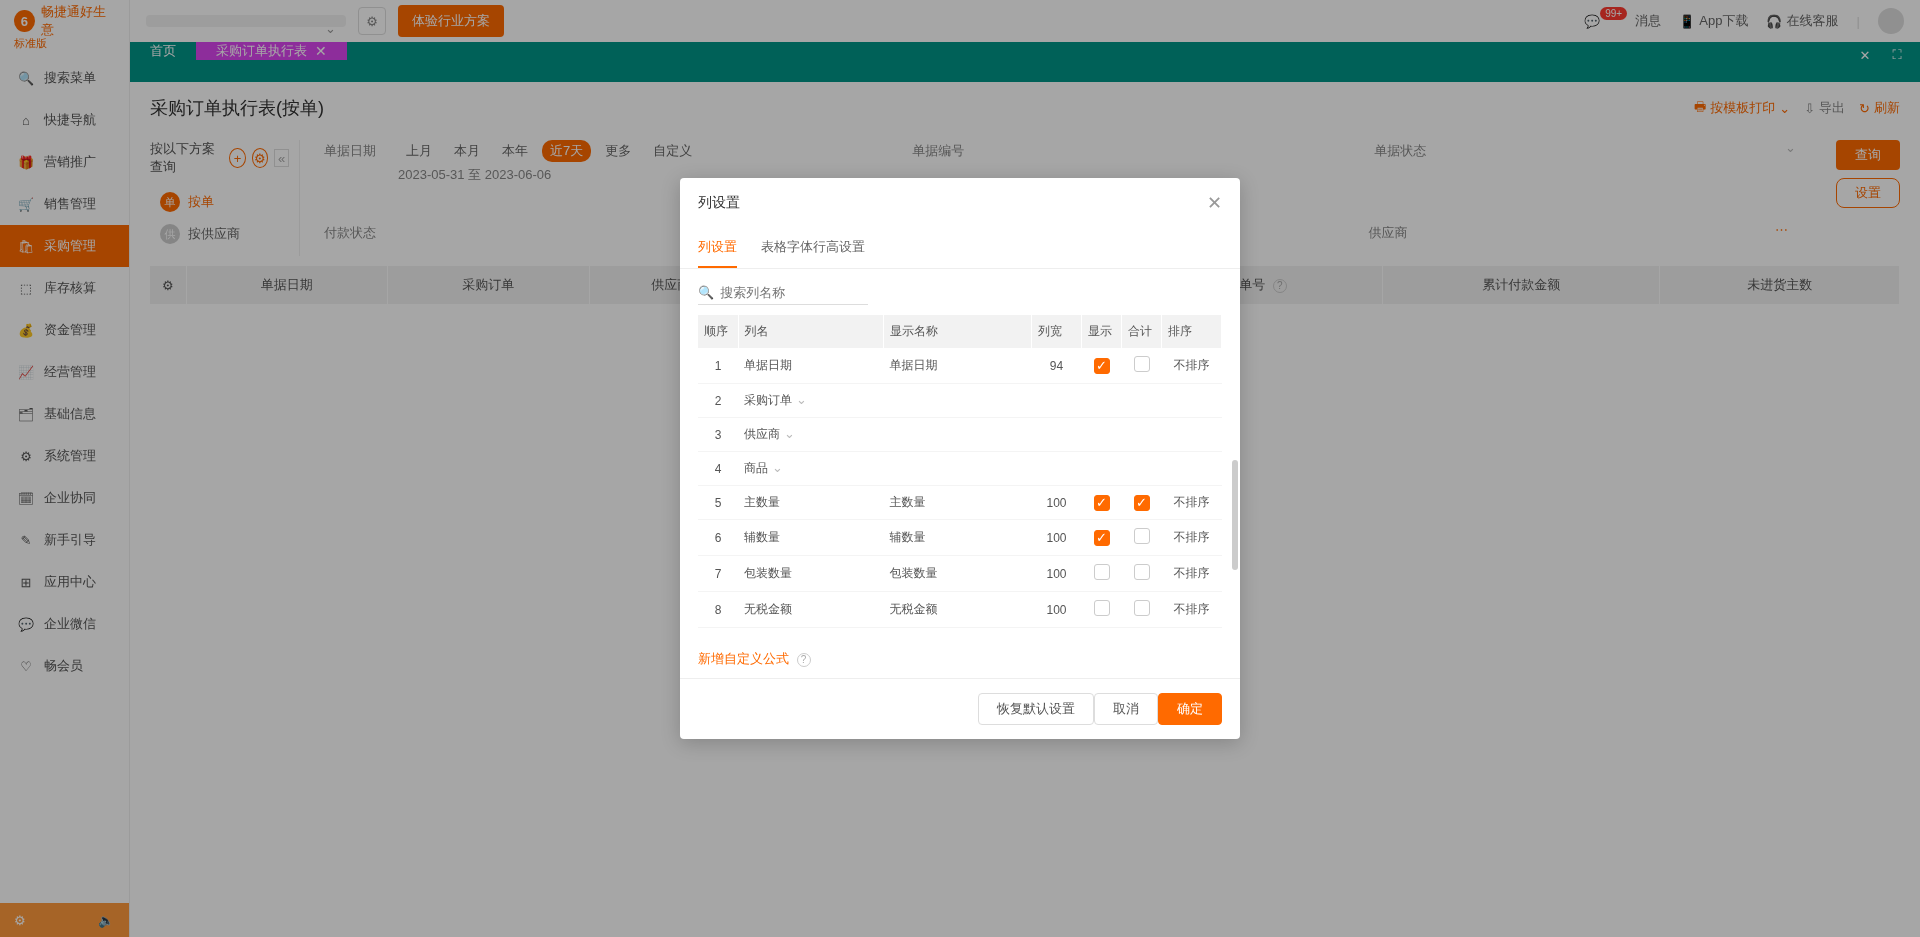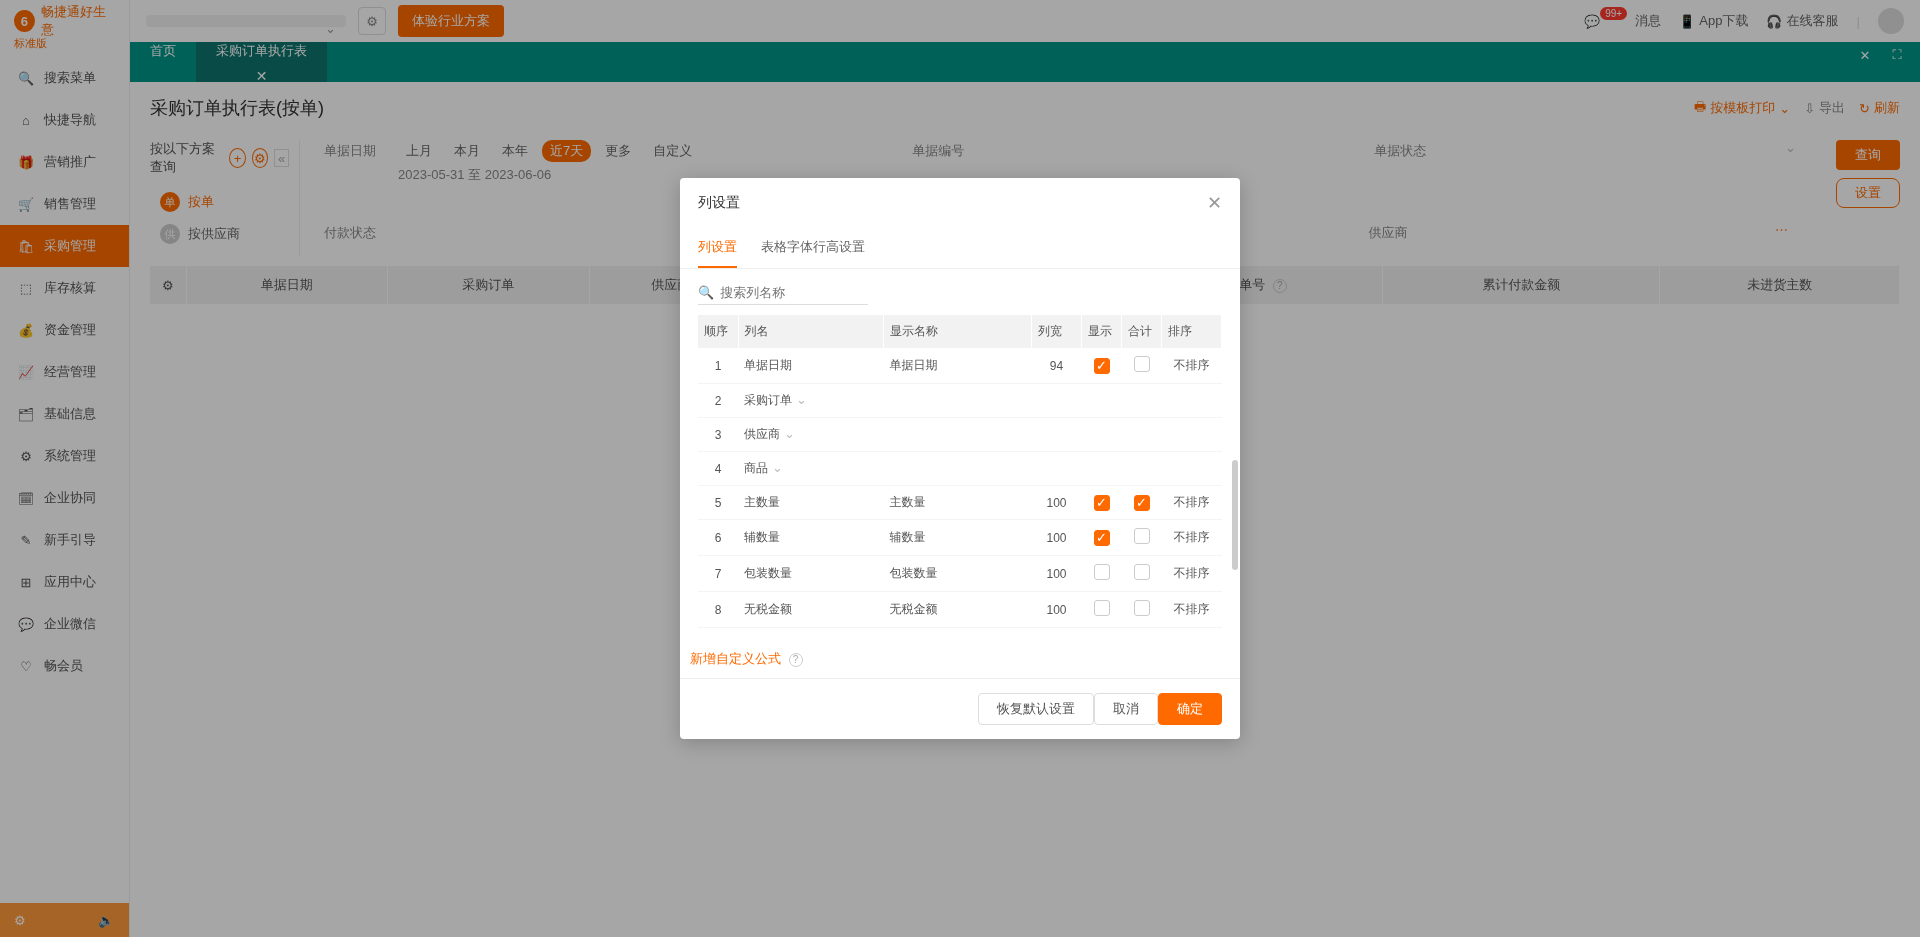--- a/index.html
+++ b/index.html
@@ -19,21 +19,21 @@
 .topbar-left{display:flex;align-items:center;gap:12px;}
 .select-box{background:#f2f2f2;border-radius:4px;padding:6px 32px 6px 12px;color:#999;position:relative;width:200px;}
 .gear-btn{width:28px;height:28px;border:1px solid #ddd;border-radius:4px;display:flex;align-items:center;justify-content:center;color:#888;}
 .orange-btn{background:#ff6a00;color:#fff;padding:7px 14px;border-radius:4px;border:none;cursor:pointer;}
 .topbar-right{display:flex;align-items:center;gap:18px;color:#666;}
 .tr-item{display:flex;align-items:center;gap:4px;cursor:pointer;}
 .badge{background:#ff3b30;color:#fff;font-size:10px;padding:1px 5px;border-radius:8px;position:relative;top:-8px;left:-4px;}
 .avatar{width:26px;height:26px;background:#ddd;border-radius:50%;}
 .tabbar{height:40px;background:#009688;display:flex;align-items:flex-start;padding:0;}
 .tab{padding:0 20px;height:100%;display:flex;align-items:center;color:#fff;cursor:pointer;gap:8px;}
-.tab.active{background:#0f766e;flex-direction:column;}
+.tab.active{background:#d946ef;}
 .tab-close{font-size:14px;}
 .tab-tools{margin-left:auto;display:flex;gap:6px;padding-right:10px;}
 .tab-tool{width:26px;height:26px;display:flex;align-items:center;justify-content:center;color:#fff;cursor:pointer;}
 .content{flex:1;padding:0;background:#fff;overflow:hidden;}
 .page-header{display:flex;justify-content:space-between;align-items:center;padding:14px 20px;}
 .page-title{font-size:18px;color:#333;}
 .page-actions{display:flex;gap:14px;align-items:center;color:#ff6a00;}
 .pa-item{cursor:pointer;display:flex;align-items:center;gap:4px;}
 .pa-item.gray{color:#888;}
 .filter-area{display:flex;padding:6px 20px 10px;}
@@ -77,21 +77,21 @@
 .cols-table th{background:#f2f2f2;padding:8px 6px;text-align:left;font-weight:normal;color:#555;border-right:1px solid #fff;font-size:12px;}
 .cols-table td{padding:8px 6px;border-bottom:1px solid #f4f4f4;color:#555;font-size:12px;}
 .col-order{text-align:center;width:40px;}
 .col-width{text-align:center;width:50px;}
 .col-chk{text-align:center;width:40px;}
 .col-sort{text-align:center;width:60px;}
 .chk{width:16px;height:16px;border:1px solid #ccc;border-radius:3px;display:inline-flex;align-items:center;justify-content:center;background:#fff;}
 .chk.on{background:#ff6a00;border-color:#ff6a00;color:#fff;}
 .chevron{color:#bbb;margin-left:4px;}
 .scrollbar{position:absolute;right:2px;top:282px;width:6px;height:110px;background:#ccc;border-radius:3px;}
-.modal-link{padding:10px 10px;}
+.modal-link{padding:10px 18px;}
 .link{color:#ff6a00;cursor:pointer;}
 .help{display:inline-block;width:14px;height:14px;border:1px solid #ccc;border-radius:50%;text-align:center;font-size:10px;color:#aaa;margin-left:4px;}
 .modal-footer{display:flex;justify-content:flex-end;padding:14px 18px;border-top:1px solid #eee;}
 .btn{padding:6px 18px;border-radius:4px;cursor:pointer;border:1px solid #ddd;background:#fff;color:#555;}
 .btn.primary{background:#ff6a00;border-color:#ff6a00;color:#fff;}
 .collapse-btn{width:18px;height:18px;border:1px solid #ddd;display:flex;align-items:center;justify-content:center;color:#aaa;cursor:pointer;}
 .modal-wrap{position:relative;}
 </style>
 </head>
 <body>

